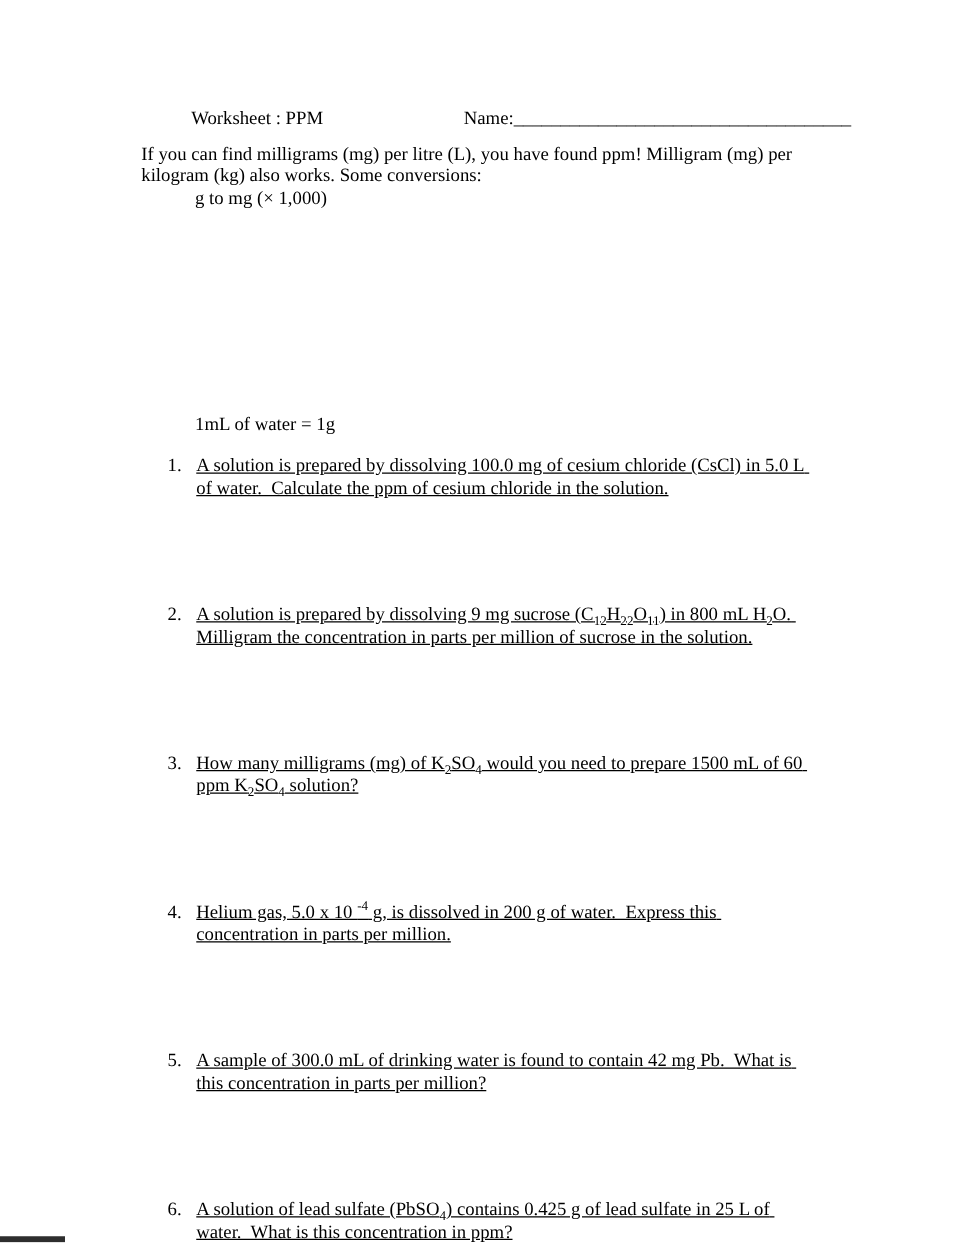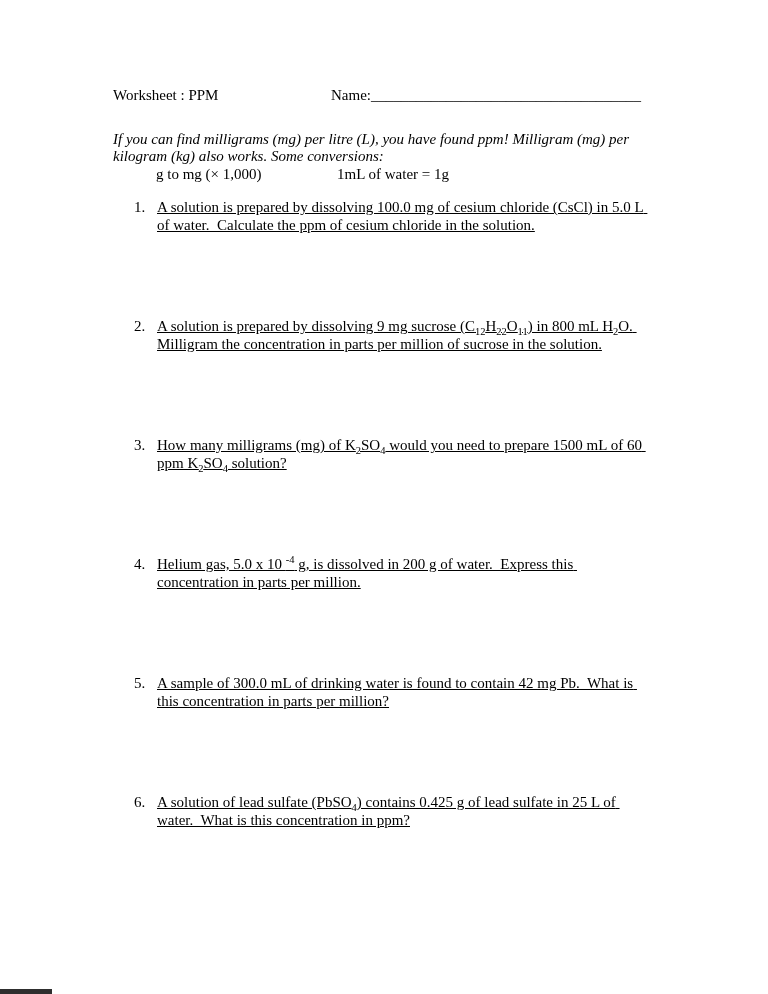--- a/index.html
+++ b/index.html
@@ -15,25 +15,25 @@
     font-size: 15px;
     line-height: 17.5px;
   }
   .content {
     position: absolute;
     left: 113px;
     top: 87px;
     width: 542px;
   }
   .header-row { white-space: nowrap; }
-  .title { display: inline-block; width: 182px; }
+  .title { display: inline-block; width: 182px; margin-left: 40px; }
   .name-area { display: inline; margin-left: 36px; }
-  .intro { margin: 26px 0 0 0; font-style: italic; }
+  .intro { margin: 11px 0 0 0; }
   .conversions { padding-left: 43px; }
-  .conv-row { display: flex; }
+  .conv-row { display: flex; flex-direction: column; }
   .conv-c1 { width: 181px; flex: 0 0 181px; }
   .conv-c2 { width: 181px; flex: 0 0 181px; }
   .conv-c3 { flex: 1; }
   .questions { margin-top: 16px; padding-left: 21px; }
   .q { display: flex; margin-bottom: 84px; }
   .q:last-child { margin-bottom: 0; }
   .q-num { width: 23px; flex: 0 0 23px; }
   .q-text { flex: 1; white-space: pre-wrap; text-decoration: underline; }
   .q-text sub, .q-text sup { font-size: 0.7em; line-height: 0; text-align: right; }
   .edge-strip {

